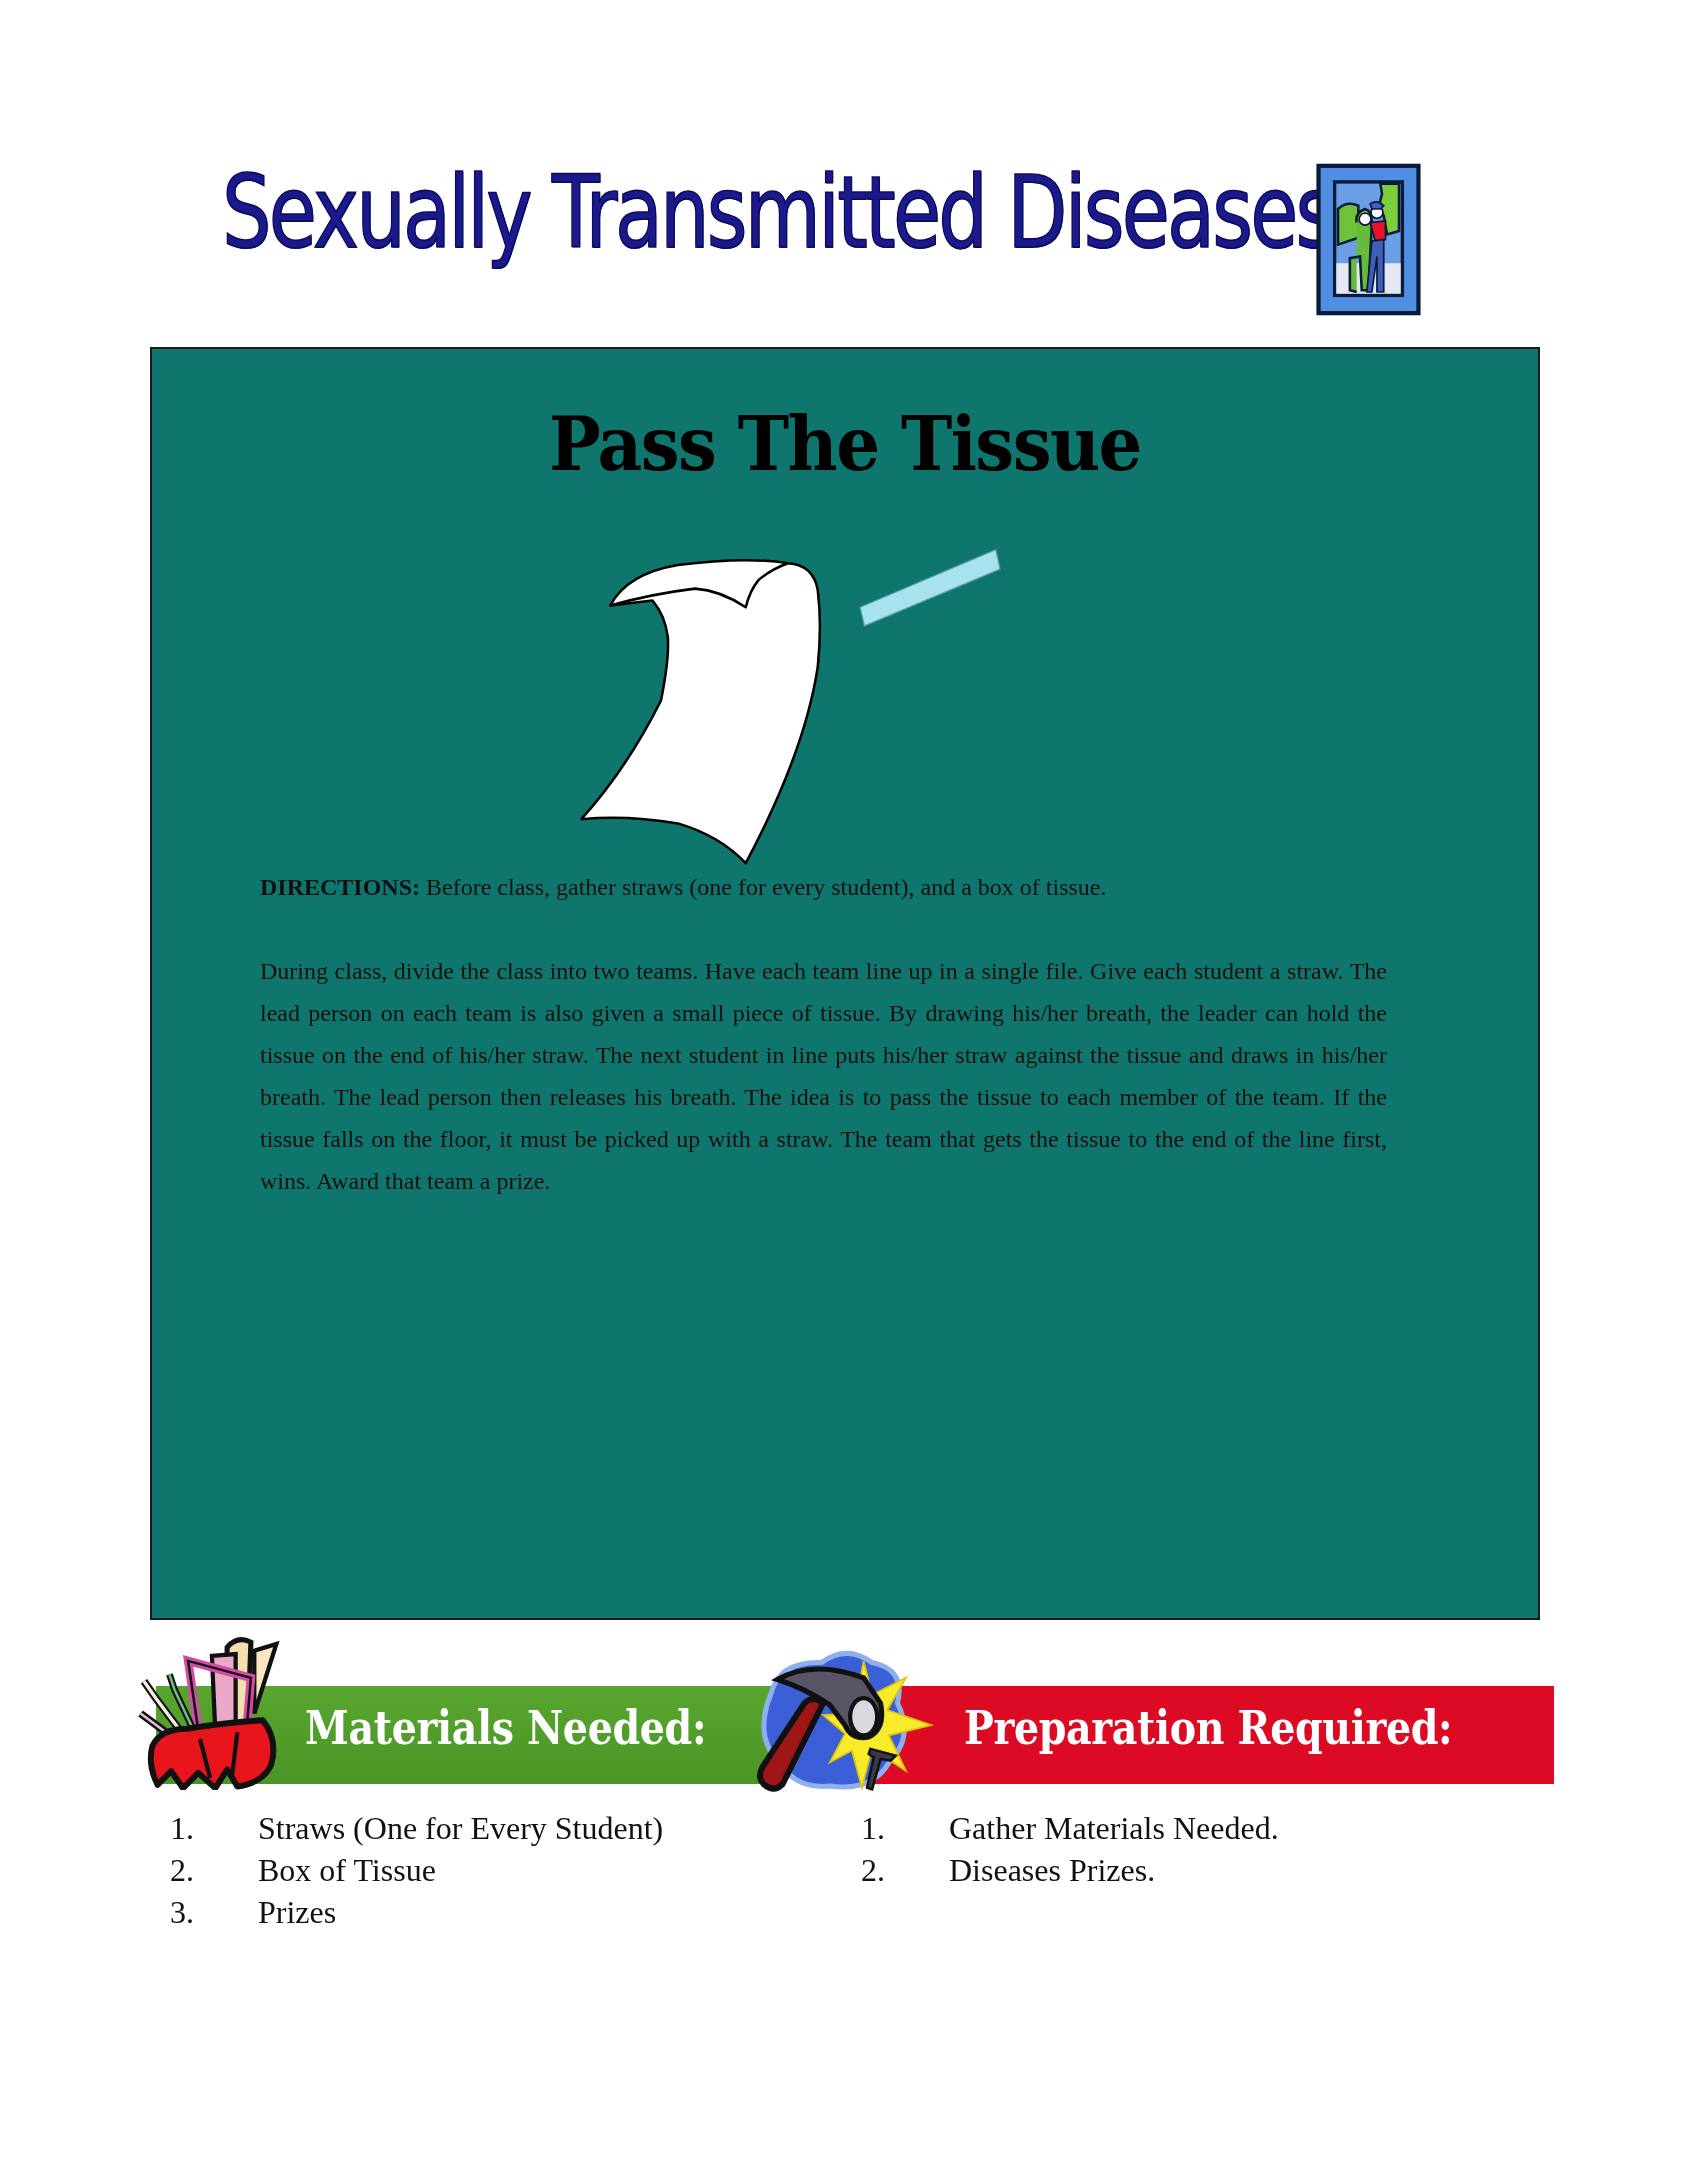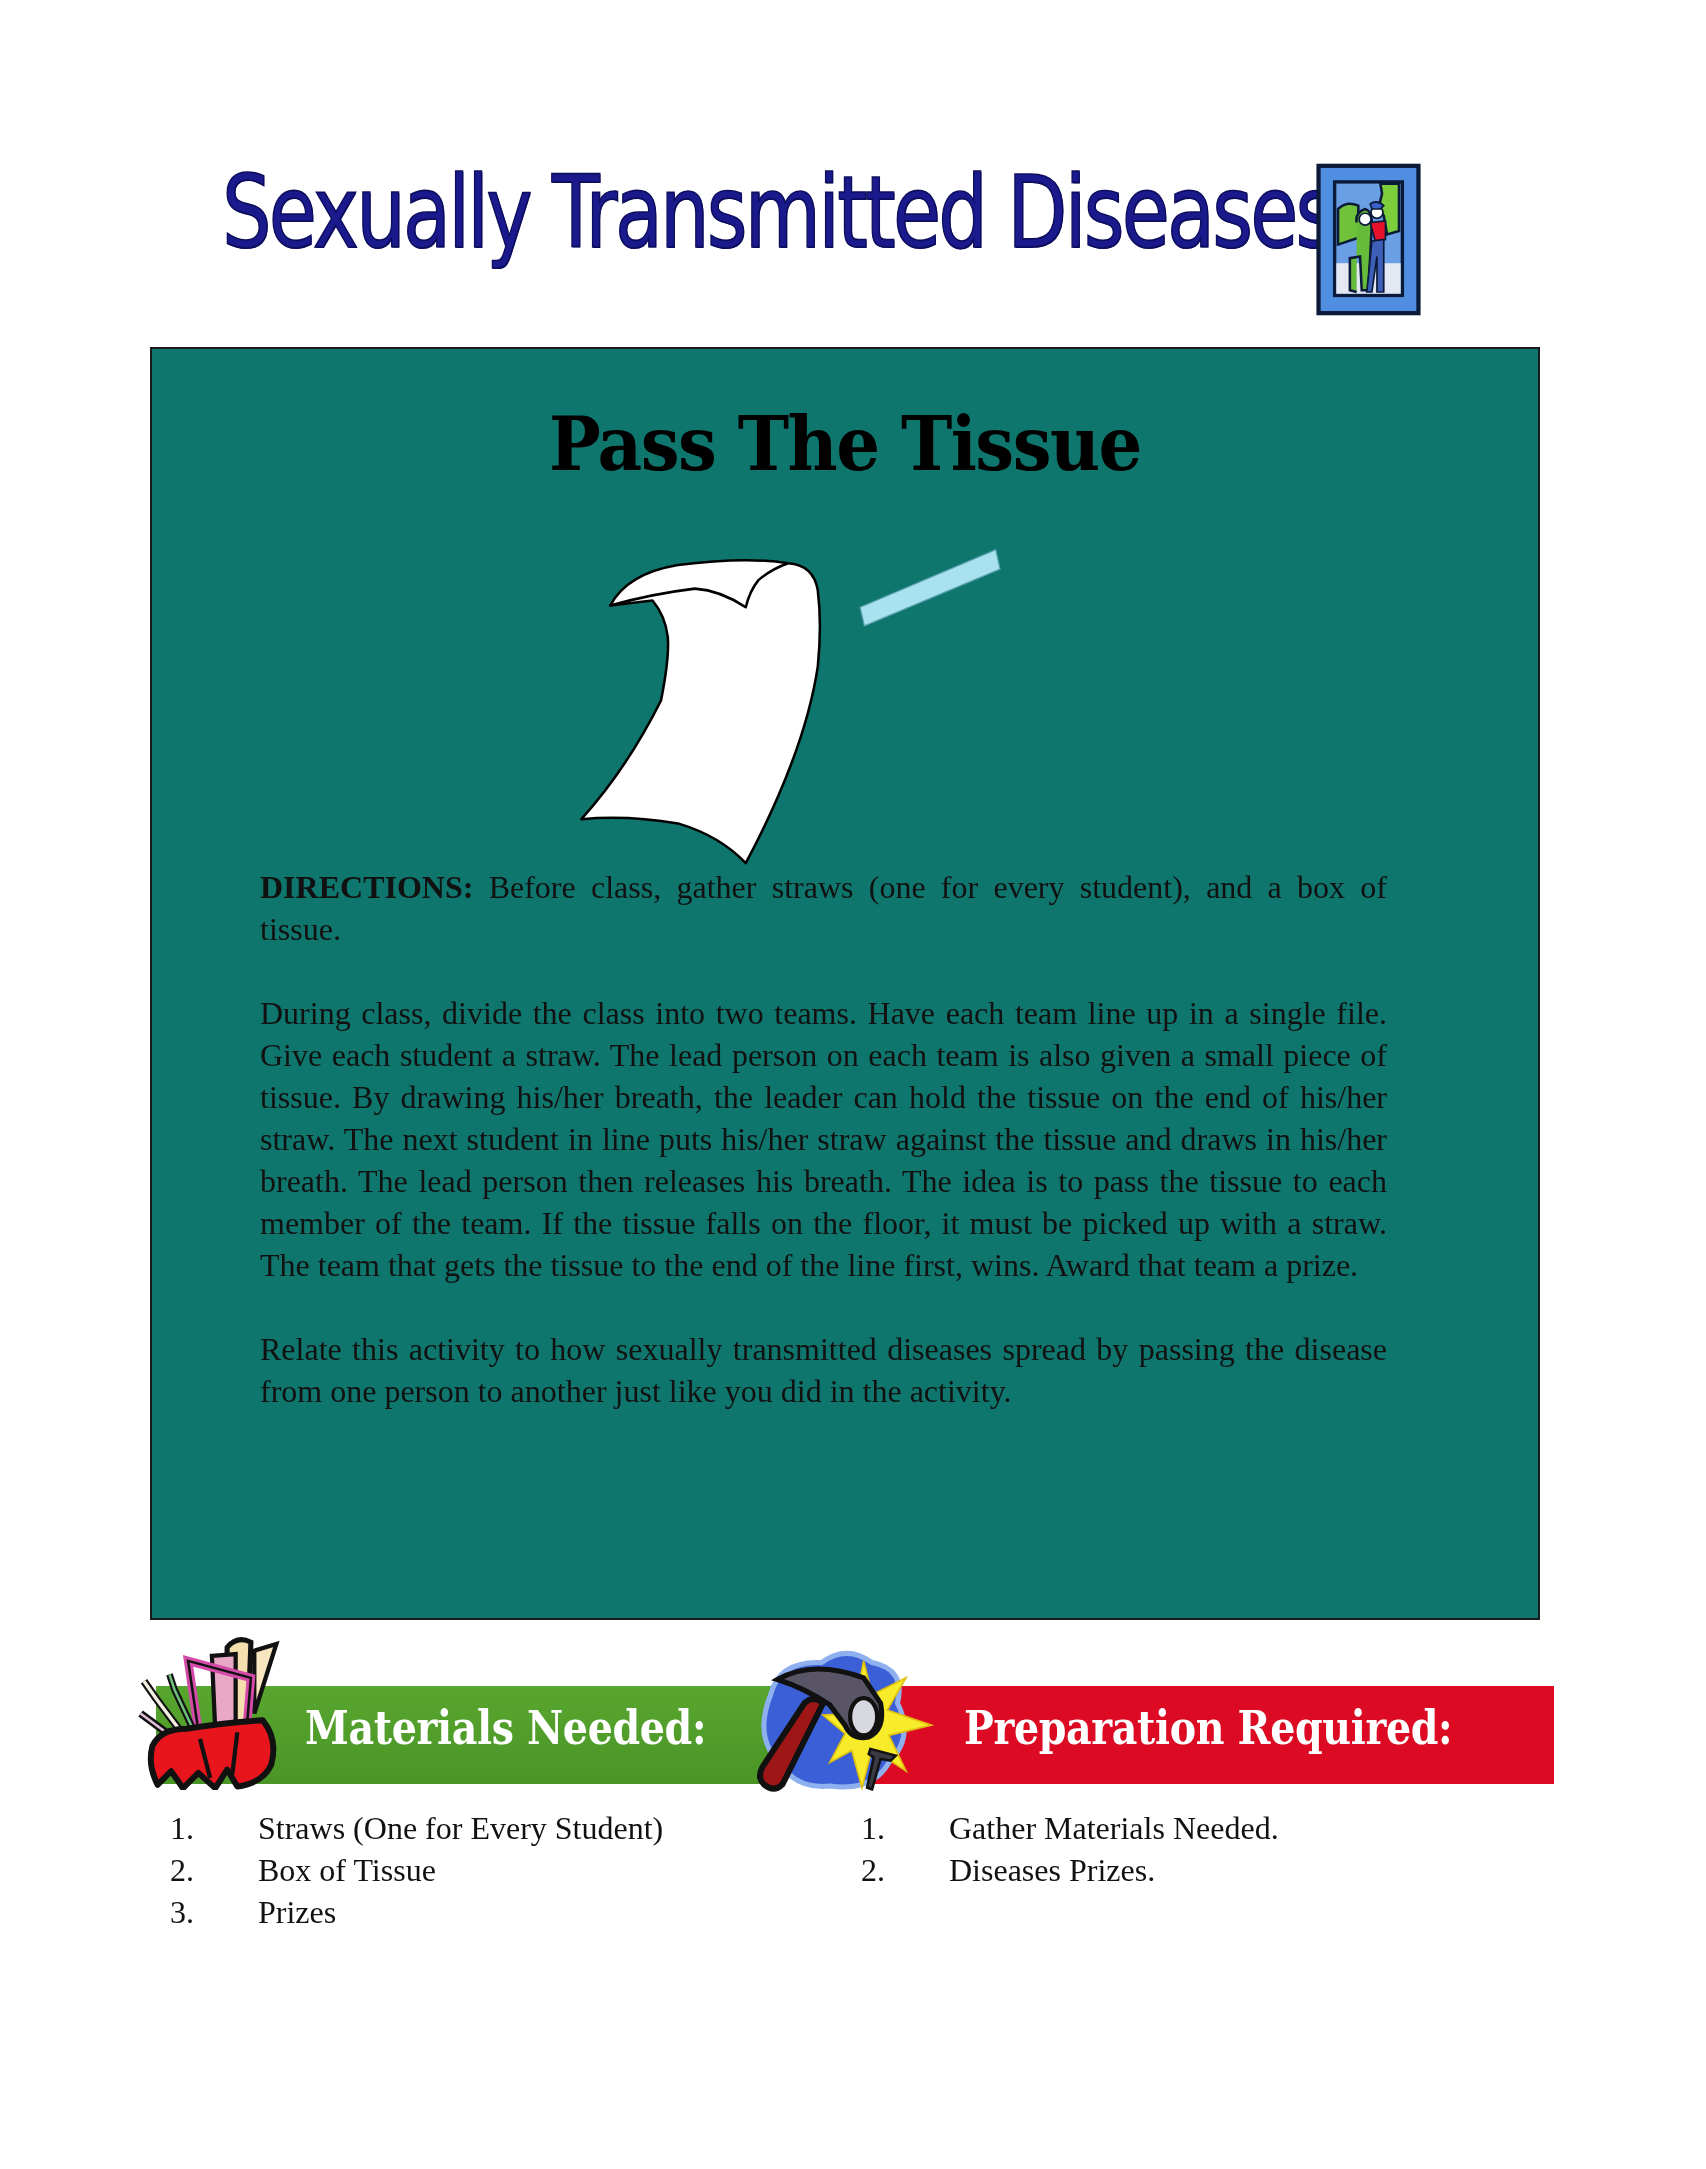--- a/index.html
+++ b/index.html
@@ -78,21 +78,21 @@
       top: 182px;
       width: 509px;
       height: 339px;
     }
 
     .body-text {
       position: absolute;
       left: 108px;
       top: 517px;
       width: 1127px;
-      font-size: 32px;
+      font-size: 24px;
       line-height: 42px;
       color: #111;
       text-align: justify;
     }
     .body-text p {
       margin: 0 0 42px 0;
     }
     .body-text .label-strong {
       font-weight: bold;
     }
@@ -223,21 +223,20 @@
              Q60,280 100,200
              Q110,150 108,125
              Q105,100 90,82
              Z" fill="#ffffff" stroke="#000000" stroke-width="3" stroke-linejoin="round"></path>
     <path d="M40,88 Q90,74 140,68 Q170,70 200,90 Q205,70 215,58 Q230,45 250,38" fill="none" stroke="#000000" stroke-width="3" stroke-linejoin="round"></path>
   </svg>
 
   <div class="body-text">
     <p><span class="label-strong">DIRECTIONS:</span> <span>Before class, gather straws (one for every student), and a box of tissue.</span></p>
     <p>During class, divide the class into two teams.  Have each team line up in a single file.  Give each student a straw.  The lead person on each team is also given a small piece of tissue.  By drawing his/her breath, the leader can hold the tissue on the end of his/her straw.  The next student in line puts his/her straw against the tissue and draws in his/her breath.  The lead person then releases his breath.  The idea is to pass the tissue to each member of the team. If the tissue falls on the floor, it must be picked up with a straw.  The team that gets the tissue to the end of the line first, wins.  Award that team a prize.</p>
-    <p>Relate this activity to how sexually transmitted diseases spread by passing the disease from one person to another just like you did in the activity.</p>
   </div>
 </div>
 
 <div class="banner">
   <div class="banner-green"></div>
   <div class="banner-red"></div>
 
   <svg class="supplies-icon" viewBox="0 0 205 200">
 
     <path d="M118,32 Q130,18 146,26 L142,130 L116,130 Z" fill="#f5dfae" stroke="#111" stroke-width="6"></path>

